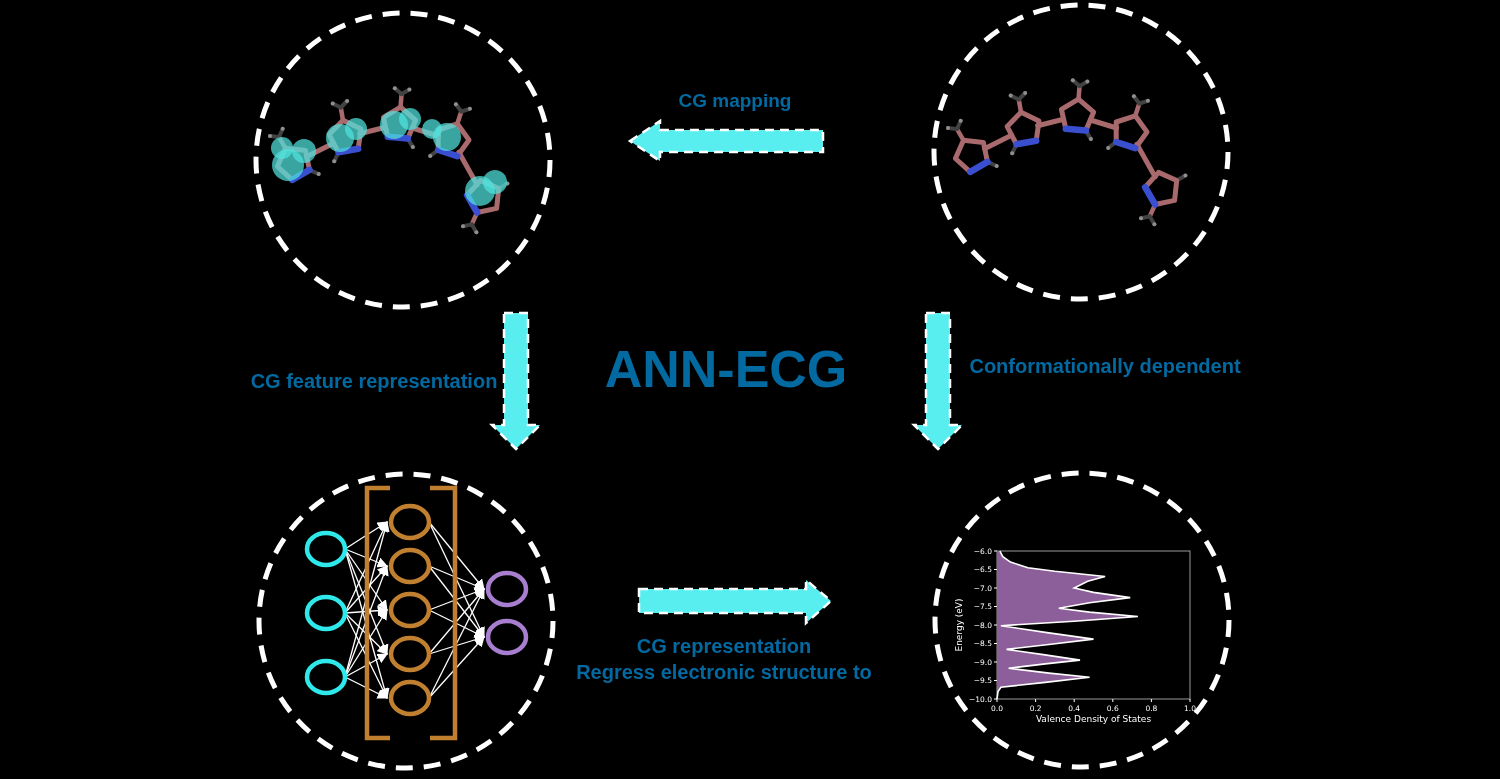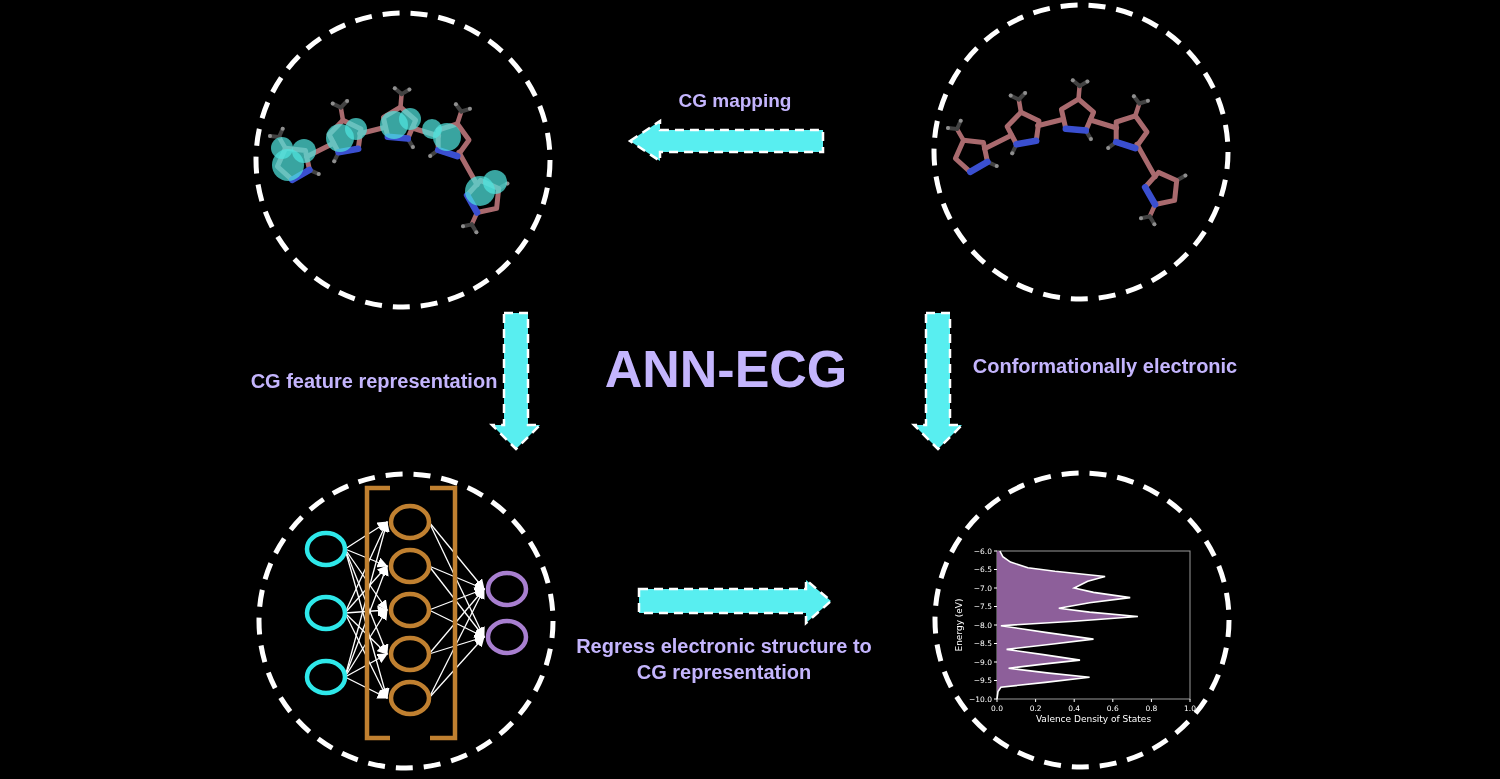--- a/index.html
+++ b/index.html
@@ -1,19 +1,19 @@
 <!DOCTYPE html>
 <html><head>
 <meta charset="utf-8">
 <style>
   html,body{margin:0;padding:0;background:#000;}
   #canvas{position:relative;width:1500px;height:779px;background:#000;overflow:hidden;
           font-family:"Liberation Sans",sans-serif;}
   .abs{position:absolute;}
-  .lbl{position:absolute;color:#c4b5fd;font-weight:bold;text-align:center;line-height:1.25;}
+  .lbl{position:absolute;color:#0369a1;font-weight:bold;text-align:center;line-height:1.25;}
   .dash-circle{fill:none;stroke:#fff;stroke-width:5;stroke-dasharray:17 11;}
   .flow-arrow{fill:#58eef0;stroke:#fff;stroke-width:2.5;stroke-dasharray:9 6;}
   .tick{fill:#fff;font:7.5px "DejaVu Sans",sans-serif;}
   .axlabel{fill:#fff;font:9px "DejaVu Sans",sans-serif;}
   #title{font-size:52px;letter-spacing:0px;}
 </style>
 </head>
 <body>
 
 <div id="canvas">
@@ -231,29 +231,29 @@
   <svg class="abs" style="left:620px;top:115px;" width="215" height="55" viewBox="0 0 215 55">
     <polygon class="flow-arrow" points="10,26 40,6 40,15 203,15 203,37 40,37 40,46" fill="#58eef0" stroke="#ffffff"></polygon>
   </svg>
 
   <div class="lbl" style="left:224px;top:369px;width:300px;font-size:20px;">CG feature representation</div>
   <svg class="abs" style="left:488px;top:310px;" width="56" height="145" viewBox="0 0 56 145">
     <polygon class="flow-arrow" points="16,3 40,3 40,115 52,115 28,139 4,115 16,115" fill="#58eef0" stroke="#ffffff"></polygon>
   </svg>
 
   <div class="lbl" style="left:955px;top:354px;width:300px;font-size:20px;line-height:25px;">
-    <span style="display:block">Conformationally electronic</span>
+    <span style="display:block">Conformationally dependent</span>
   </div>
   <svg class="abs" style="left:910px;top:310px;" width="56" height="145" viewBox="0 0 56 145">
     <polygon class="flow-arrow" points="16,3 40,3 40,115 52,115 28,139 4,115 16,115" fill="#58eef0" stroke="#ffffff"></polygon>
   </svg>
 
   <svg class="abs" style="left:630px;top:575px;" width="210" height="52" viewBox="0 0 210 52">
     <polygon class="flow-arrow" points="9,14 176,14 176,5 201,26 176,48 176,38 9,38" fill="#58eef0" stroke="#ffffff"></polygon>
   </svg>
   <div class="lbl" style="left:539px;top:633px;width:370px;font-size:20px;line-height:26px;">
+    <span style="display:block">CG representation</span>
     <span style="display:block">Regress electronic structure to</span>
-    <span style="display:block">CG representation</span>
   </div>
 
   <div id="title" class="lbl" style="left:550px;top:343px;width:352px;line-height:1;">ANN-ECG</div>
 
 </div>
 
 </body></html>

